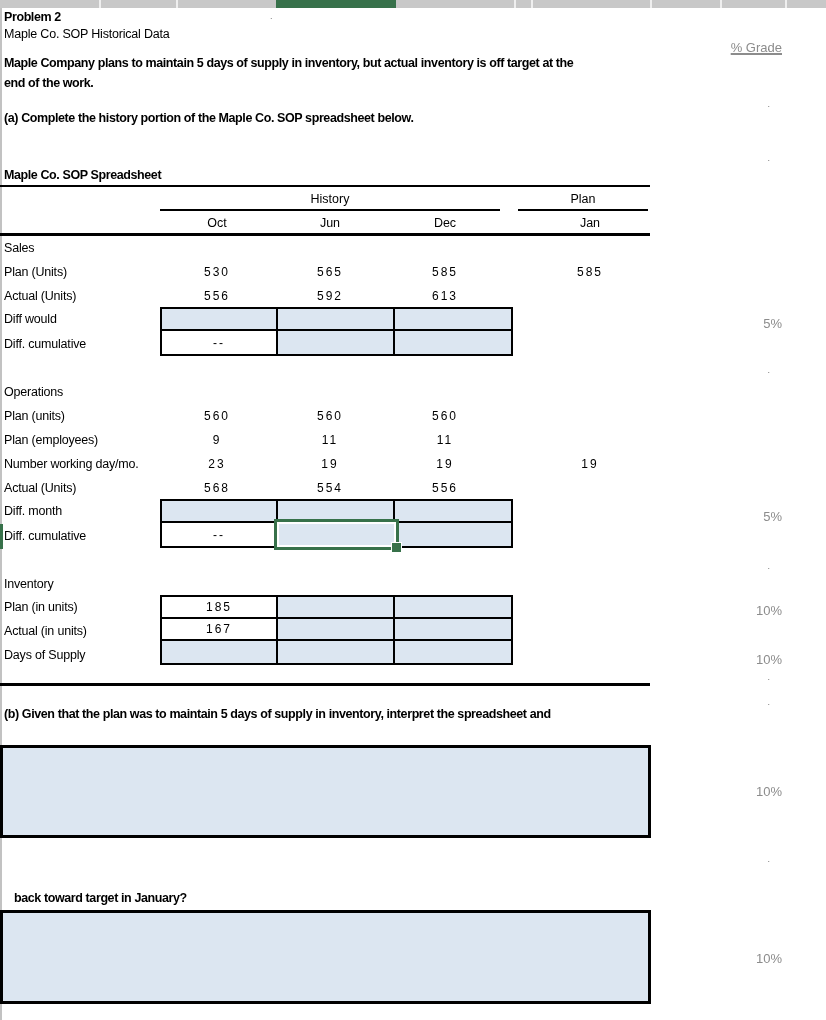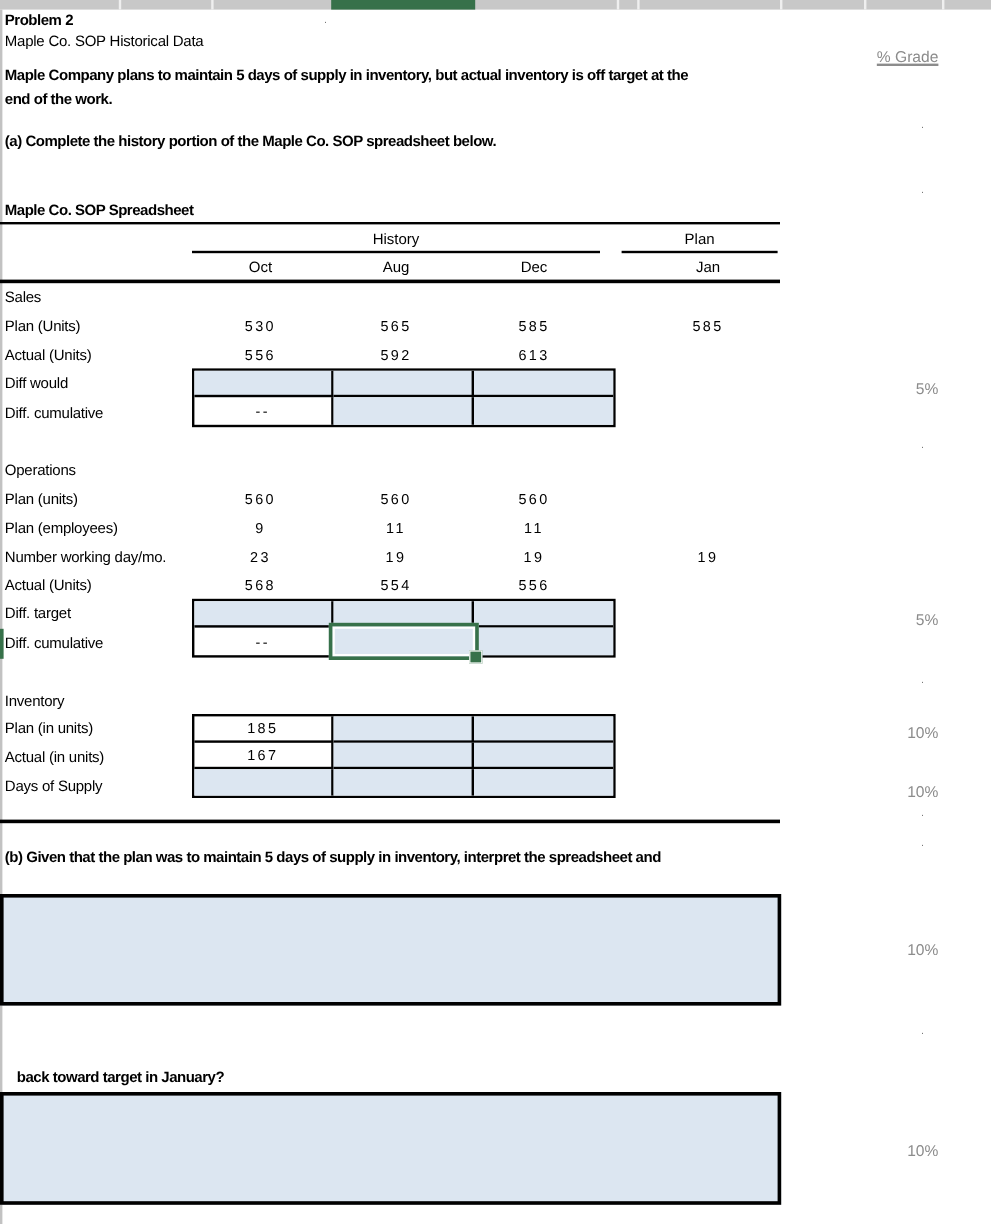--- a/index.html
+++ b/index.html
@@ -73,21 +73,21 @@
 
   <div class="t b" style="left:4px;top:167px">Maple Co. SOP Spreadsheet</div>
 
   <div class="rule" style="left:0;top:185px;width:650px;height:2px"></div>
   <div class="colhead" style="left:160px;width:340px;top:191px">History</div>
   <div class="colhead" style="left:518px;width:130px;top:191px">Plan</div>
   <div class="rule" style="left:160px;top:209px;width:340px;height:2px"></div>
   <div class="rule" style="left:518px;top:209px;width:130px;height:2px"></div>
 
   <div class="colhead" style="left:182px;top:215px">Oct</div>
-  <div class="colhead" style="left:295px;top:215px">Aug</div>
+  <div class="colhead" style="left:295px;top:215px">Jun</div>
   <div class="colhead" style="left:410px;top:215px">Dec</div>
   <div class="colhead" style="left:555px;top:215px">Jan</div>
   <div class="rule" style="left:0;top:233px;width:650px;height:3px"></div>
 
   <div class="t" style="left:4px;top:240px">Sales</div>
 
   <div class="t" style="left:4px;top:264px">Plan (Units)</div>
   <div class="num" style="left:182px;top:264px">530</div>
   <div class="num" style="left:295px;top:264px">565</div>
   <div class="num" style="left:410px;top:264px">585</div>
@@ -125,21 +125,21 @@
   <div class="num" style="left:182px;top:456px">23</div>
   <div class="num" style="left:295px;top:456px">19</div>
   <div class="num" style="left:410px;top:456px">19</div>
   <div class="num" style="left:555px;top:456px">19</div>
 
   <div class="t" style="left:4px;top:480px">Actual (Units)</div>
   <div class="num" style="left:182px;top:480px">568</div>
   <div class="num" style="left:295px;top:480px">554</div>
   <div class="num" style="left:410px;top:480px">556</div>
 
-  <div class="t" style="left:4px;top:503px">Diff. target</div>
+  <div class="t" style="left:4px;top:503px">Diff. month</div>
   <div class="t" style="left:4px;top:528px">Diff. cumulative</div>
   <div class="gridbox" style="top:499px;grid-template-rows:22px 23px">
     <div class="cell shade"></div>
     <div class="cell shade"></div>
     <div class="cell shade lc"></div>
     <div class="cell lr">--</div>
     <div class="cell shade lr"></div>
     <div class="cell shade lc lr"></div>
   </div>
 

